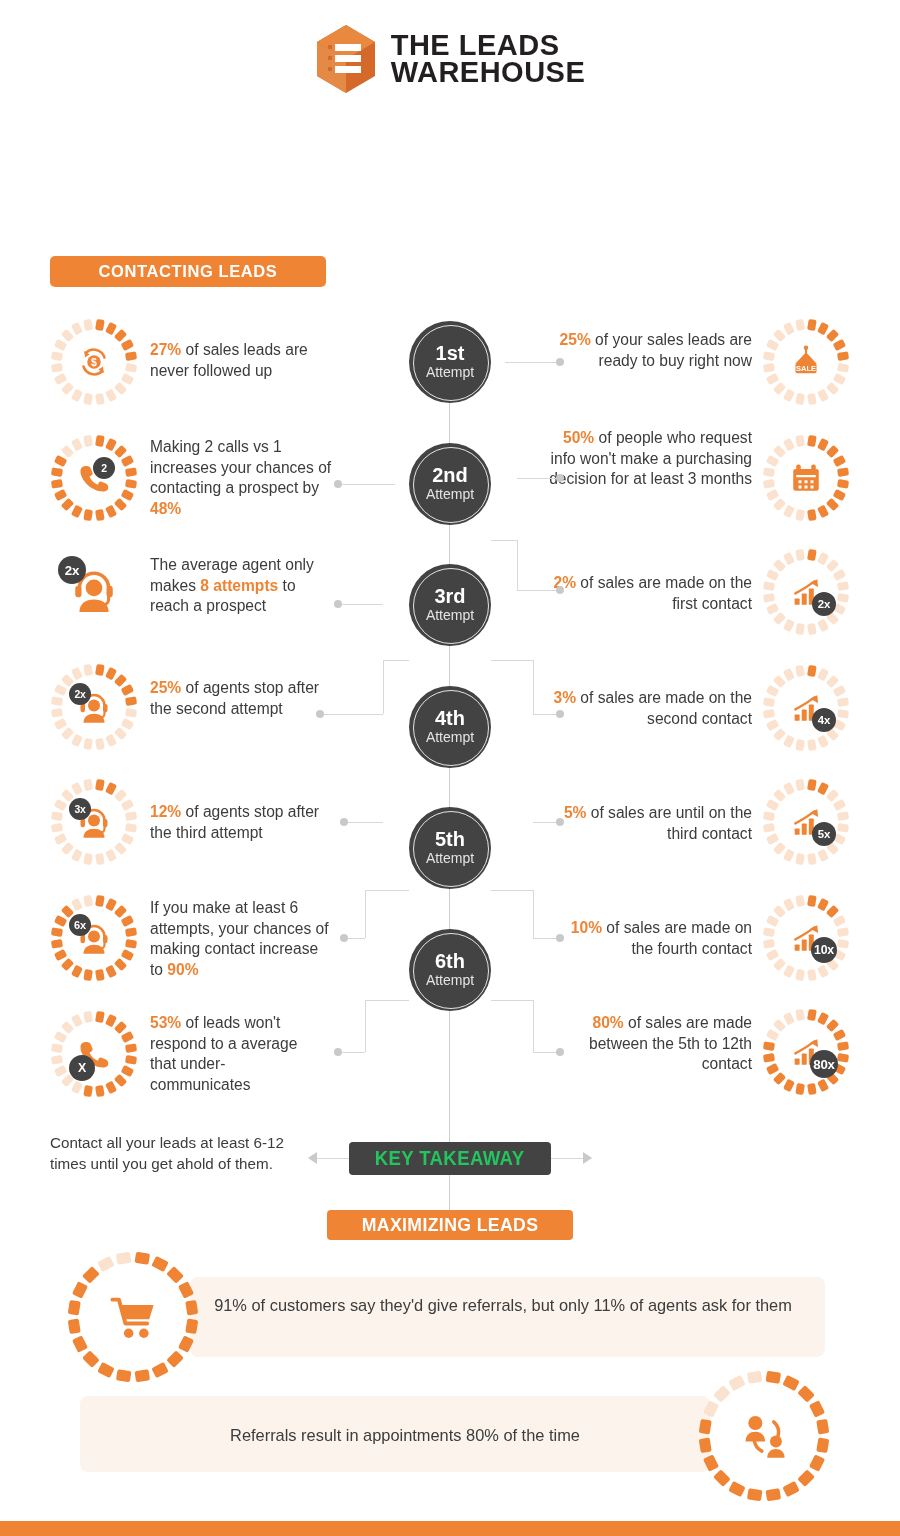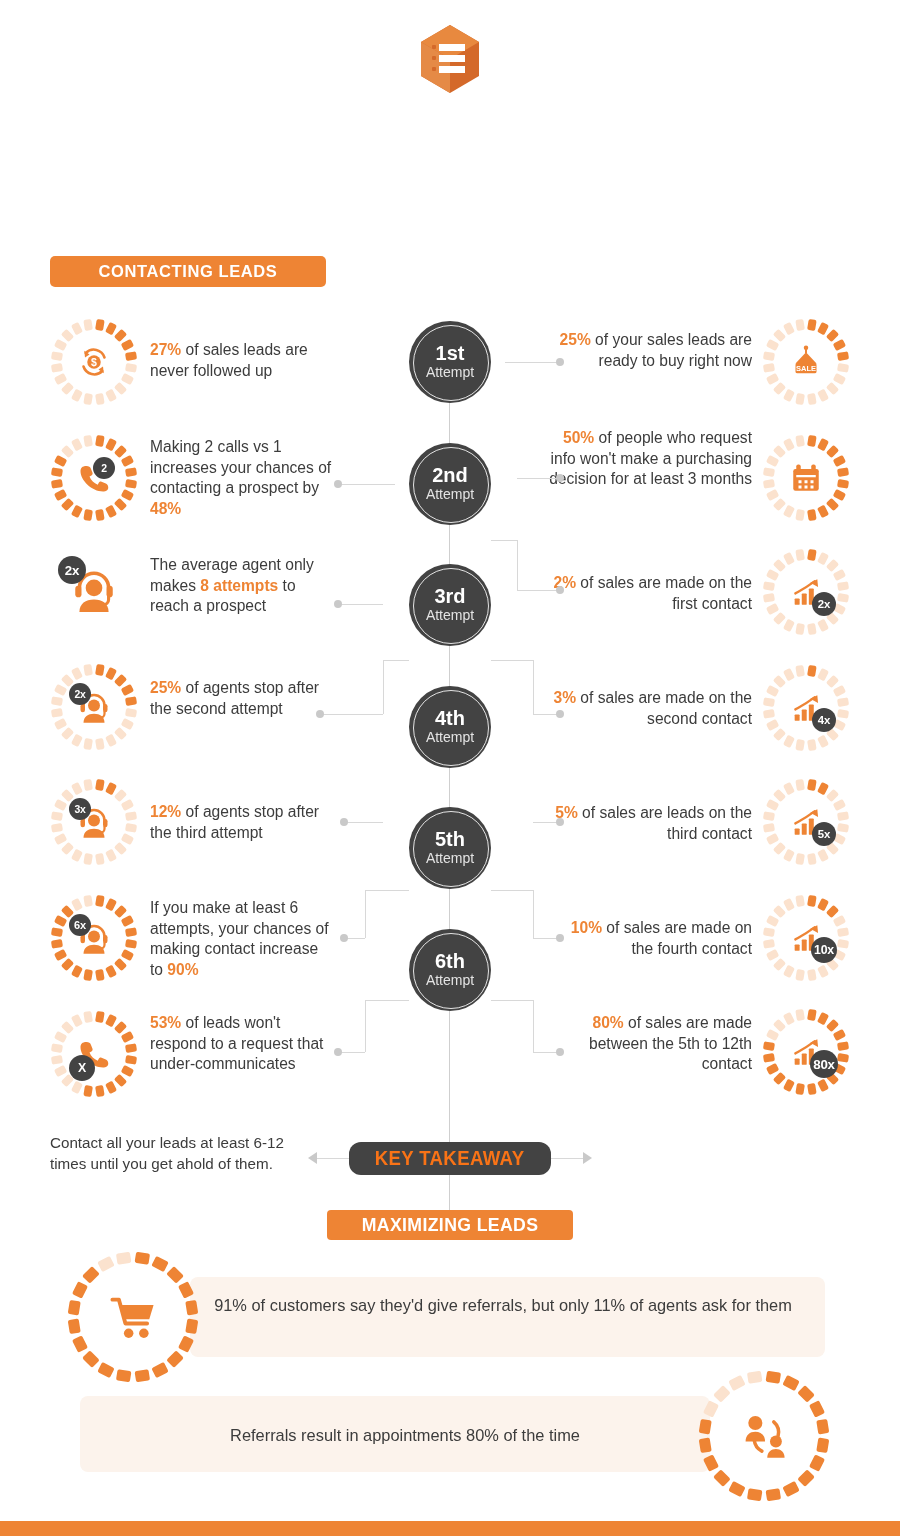--- a/index.html
+++ b/index.html
@@ -63,21 +63,21 @@
 
   .spine { position:absolute; left:449px; width:1.3px; background:#cfcfcf; z-index:1; }
   .conn  { position:absolute; background:#d8d8d8; z-index:1; }
   .conn.h { height:1.3px; }
   .conn.v { width:1.3px; }
   .dot { position:absolute; width:8px; height:8px; border-radius:50%;
          background:#c9c9c9; z-index:2; }
 
   
   #key-takeaway { position:absolute; left:349px; top:1142px; width:202px; height:33px;
-                  background:#434343; border-radius:12px; color:#f97316;
+                  background:#434343; border-radius:4px; color:#22c55e;
                   font-weight:900; font-size:20px; letter-spacing:0.4px;
                   display:flex; align-items:center; justify-content:center; z-index:5; }
   #key-takeaway span { transform:scaleX(0.93); }
   .kt-text { position:absolute; font-size:15.2px; line-height:1.38; color:#3c3c3c; }
 
   #badge-max { position:absolute; left:327px; top:1210px; width:246px; height:30px;
                background:#ee8434; border-radius:4px; color:#fff;
                font-weight:900; font-size:19px; letter-spacing:0.4px;
                display:flex; align-items:center; justify-content:center; z-index:5; }
   #badge-max span { transform:scaleX(0.93); }
@@ -105,20 +105,24 @@
           <polygon points="20,20 46,20 46,27 20,27"></polygon>
           <polygon points="20,31 46,31 46,38 20,38"></polygon>
           <polygon points="20,42 46,42 46,49 20,49"></polygon>
         </g>
         <g fill="#d4692a">
           <rect x="13" y="21" width="4" height="4" rx="1"></rect>
           <rect x="13" y="32" width="4" height="4" rx="1"></rect>
           <rect x="13" y="43" width="4" height="4" rx="1"></rect>
         </g>
       </svg>
+    </div>
+    <div class="logo-text">
+      <div class="logo-l1">THE LEADS</div>
+      <div class="logo-l2">WAREHOUSE</div>
     </div>
   </div>
 
 
   <div class="badge" id="badge-contacting">CONTACTING LEADS</div>
 
   <div id="connectors">
       <div class="spine" style="top: 362px; height: 850px;"></div>
       <div class="dot" style="left: 334px; top: 480px;"></div>
       <div class="conn h" style="left: 338px; top: 484px; width: 57px;"></div>
@@ -624,21 +628,21 @@
           <div class="seg" style="transform: rotate(261deg);">
             <i style="width: 11px; height: 7.58097px; left: 32px; top: -3.79049px; background: rgb(251, 226, 206);"></i>
           </div>
         </div>
         <div class="ico" style="left: 94px; top: 1054px;">
           <svg width="36" height="36" viewBox="0 0 48 48">
             <path d="M14 8c3 0 5 1 6 4l2 5c.6 2-.4 3-2 4l-2 1c2 5 6 9 11 11l1-2c1-1.6 2-2.6 4-2l5 2c3 1 4 3 4 6 0 3-3 5-7 5C21 42 6 27 6 15c0-4 2-7 8-7z" fill="#ee8434"></path>
           </svg>
         </div>
         <div class="badge-x" style="left: 69px; top: 1055px; width: 26px; height: 26px; font-size: 12.35px;">X</div>
-        <div class="rowtext" style="left: 150px; top: 1013px; width: 175px;"><b>53%</b><span> of leads won't respond to a request that under-communicates</span></div>
+        <div class="rowtext" style="left: 150px; top: 1013px; width: 175px;"><b>53%</b><span> of leads won't respond to a average that under-communicates</span></div>
       </div>
     </div>
   <div id="right-col">
       <div>
         <div class="ring" style="left: 762px; top: 318px; width: 88px; height: 88px;">
           <div class="seg" style="transform: rotate(-81deg);">
             <i style="width: 11px; height: 7.58097px; left: 32px; top: -3.79049px; background: rgb(238, 132, 52);"></i>
           </div>
           <div class="seg" style="transform: rotate(-63deg);">
             <i style="width: 11px; height: 7.58097px; left: 32px; top: -3.79049px; background: rgb(238, 132, 52);"></i>
@@ -1012,21 +1016,21 @@
             <g fill="#ee8434">
               <rect x="8" y="33" width="7" height="9" rx="1.2"></rect>
               <rect x="18" y="26" width="7" height="16" rx="1.2"></rect>
               <rect x="28" y="19" width="7" height="23" rx="1.2"></rect>
             </g>
             <path d="M9 26C16 22 24 18 36 9" fill="none" stroke="#ee8434" stroke-width="3.4" stroke-linecap="round"></path>
             <polygon points="40,6 41,17 30,11" fill="#ee8434"></polygon>
           </svg>
         </div>
         <div class="badge-x" style="left: 812px; top: 822px; width: 24px; height: 24px; font-size: 11.4px;">5x</div>
-        <div class="rowtext r" style="left: 552px; top: 803px; width: 200px;"><b>5%</b><span> of sales are leads on the third contact</span></div>
+        <div class="rowtext r" style="left: 552px; top: 803px; width: 200px;"><b>5%</b><span> of sales are until on the third contact</span></div>
       </div>
       <div>
         <div class="ring" style="left: 762px; top: 894px; width: 88px; height: 88px;">
           <div class="seg" style="transform: rotate(-81deg);">
             <i style="width: 11px; height: 7.58097px; left: 32px; top: -3.79049px; background: rgb(238, 132, 52);"></i>
           </div>
           <div class="seg" style="transform: rotate(-63deg);">
             <i style="width: 11px; height: 7.58097px; left: 32px; top: -3.79049px; background: rgb(238, 132, 52);"></i>
           </div>
           <div class="seg" style="transform: rotate(-45deg);">

